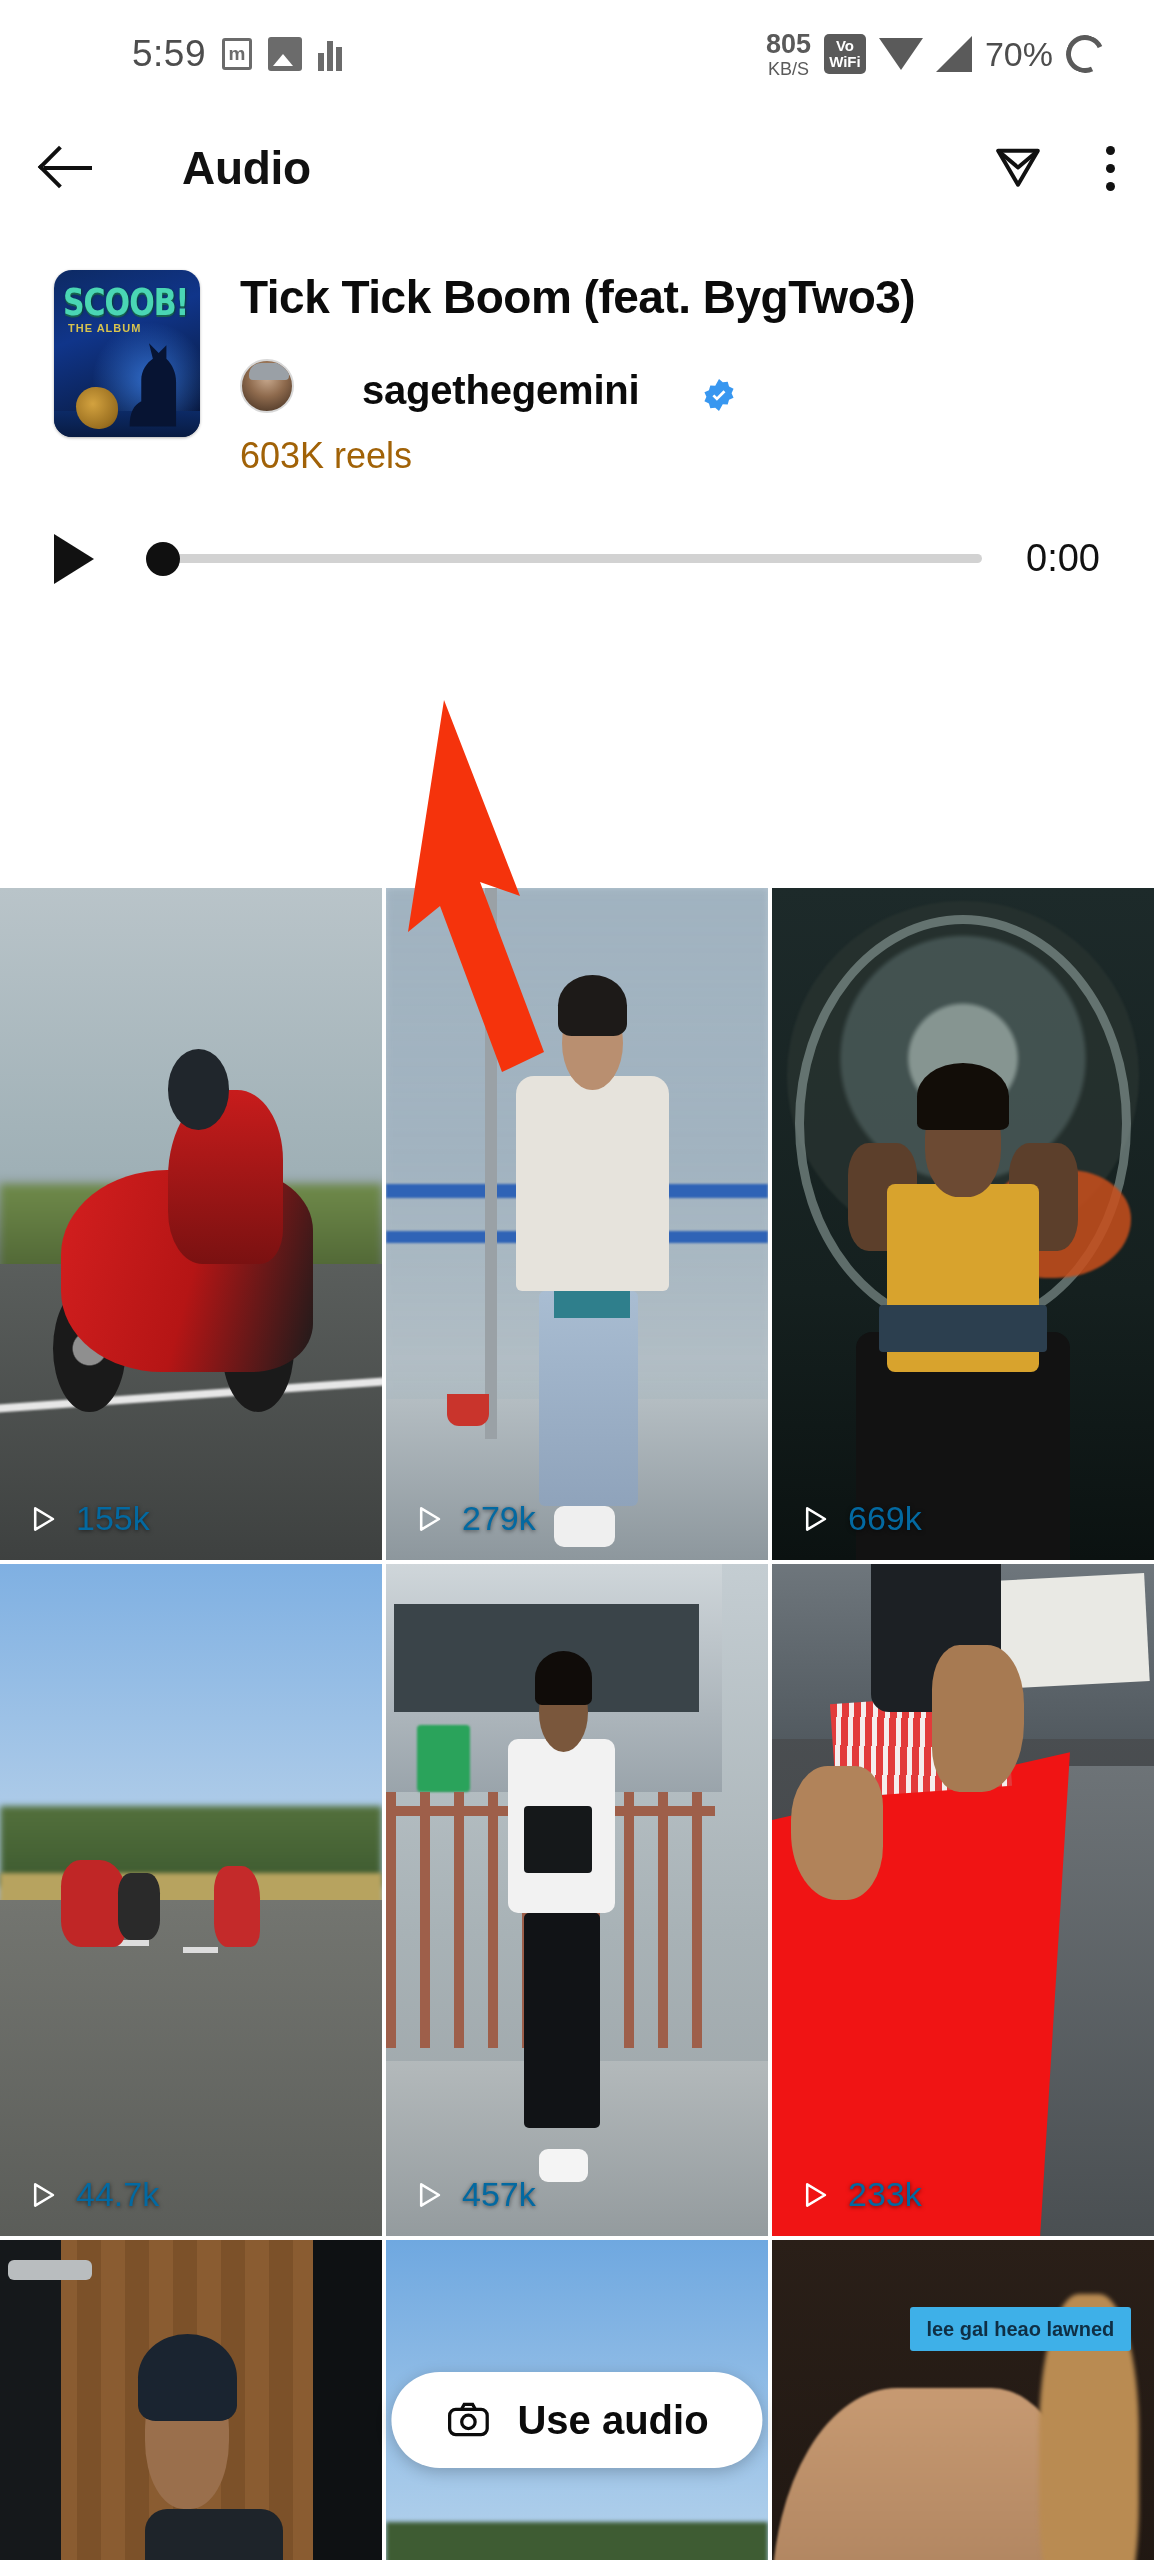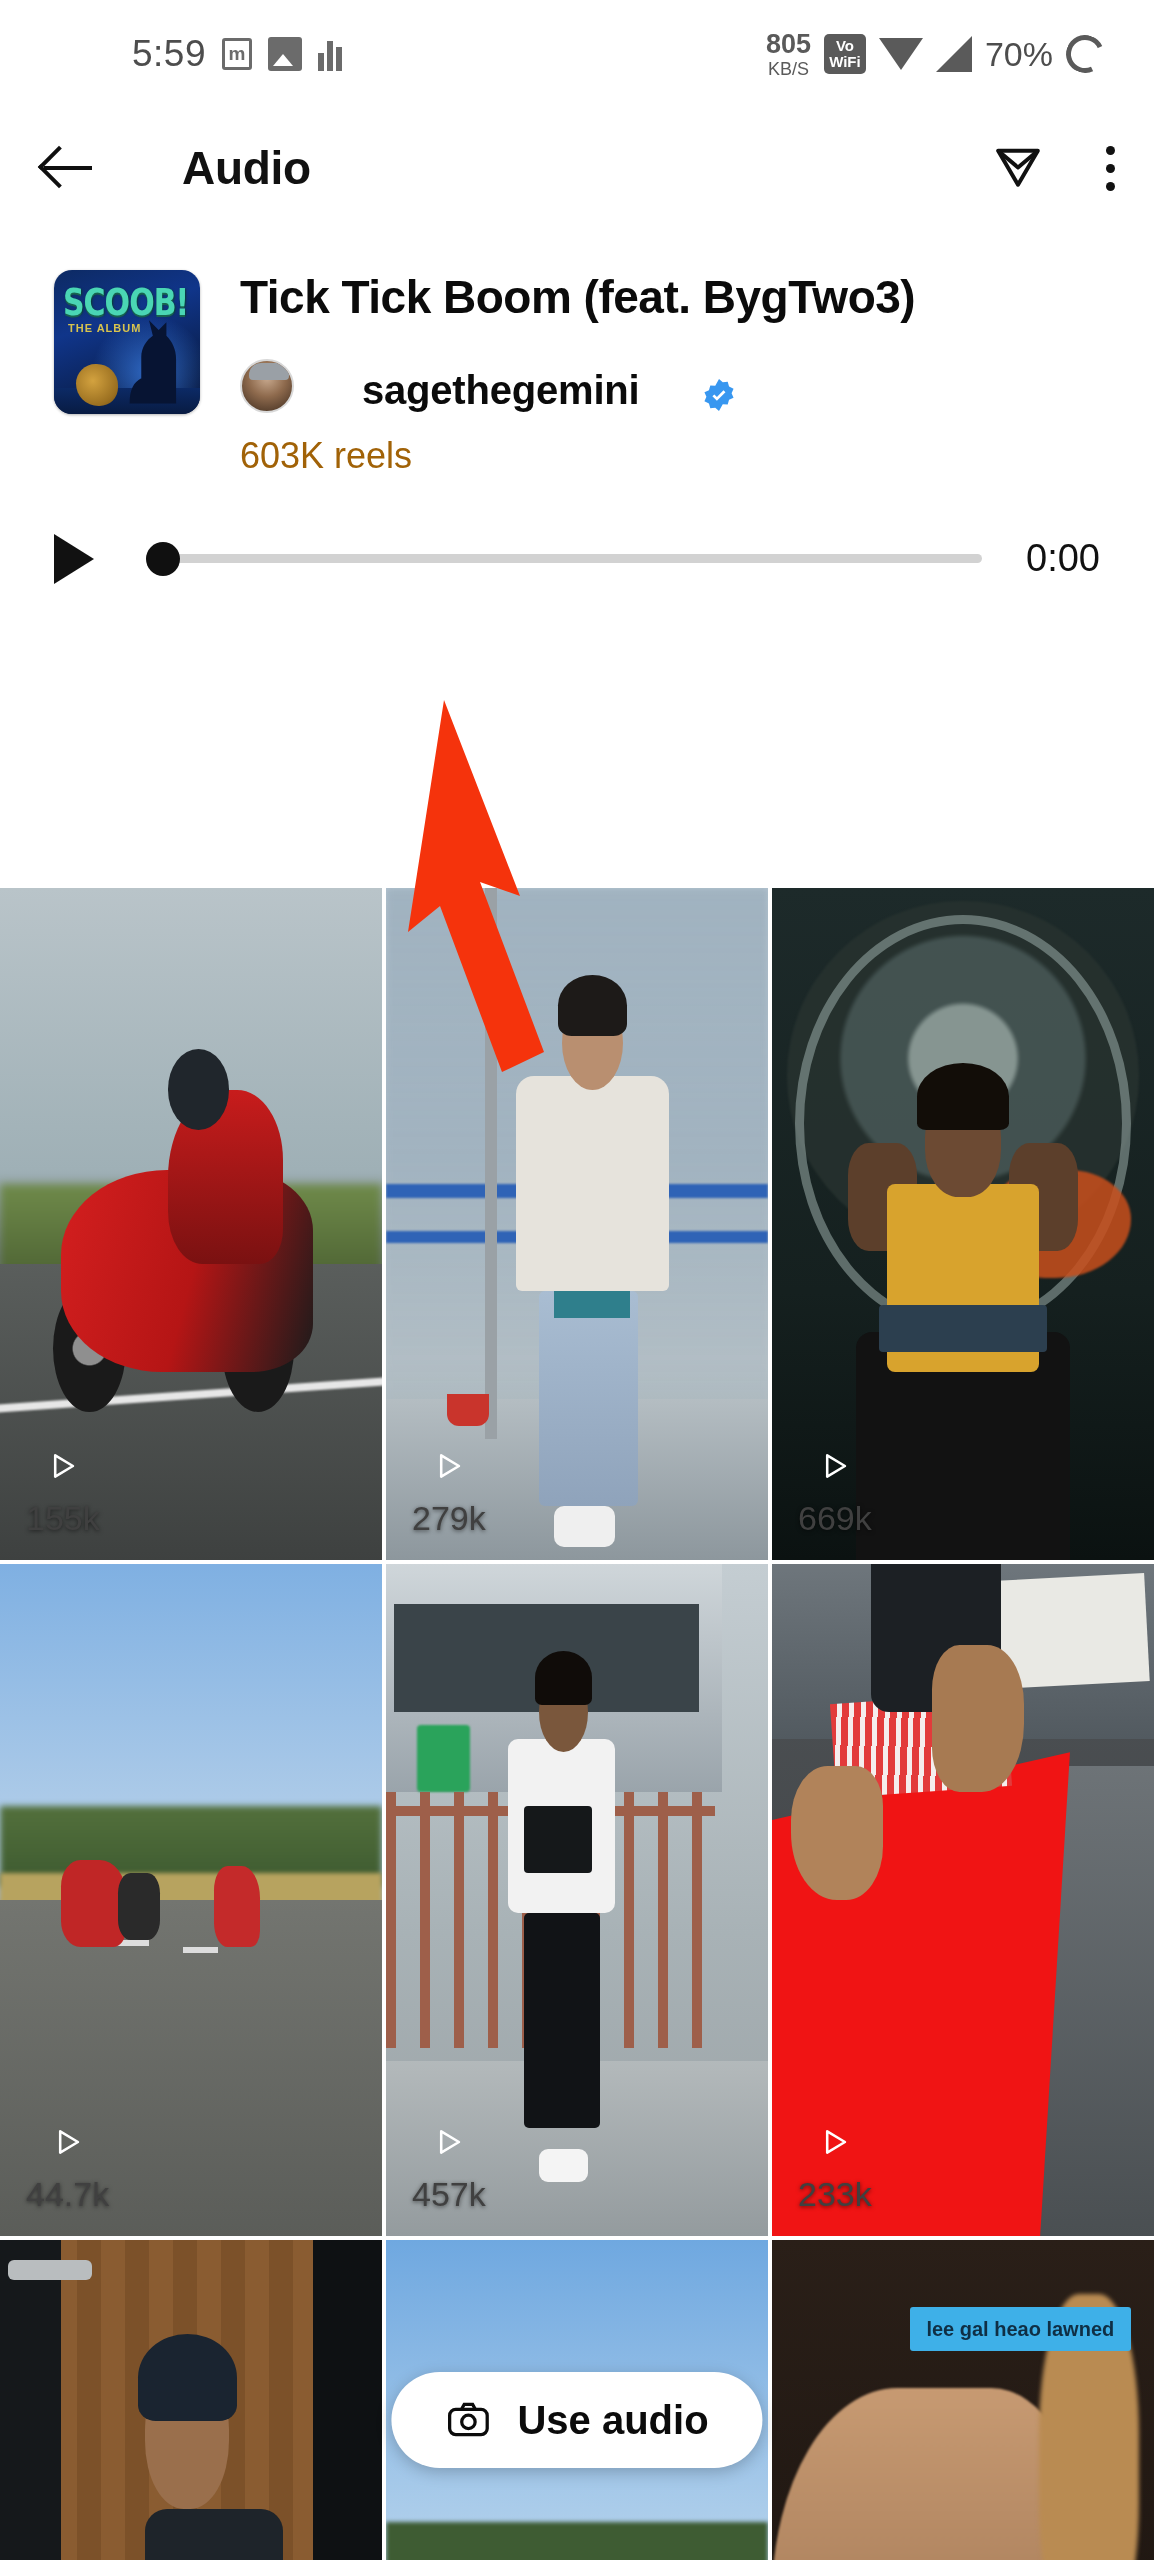--- a/index.html
+++ b/index.html
@@ -97,21 +97,21 @@
   .share-icon { width: 56px; height: 56px; }
   .kebab { width: 12px; display: flex; flex-direction: column; align-items: center; gap: 9px; cursor: pointer; }
   .kebab span { width: 9px; height: 9px; background: #111; border-radius: 50%; display: block; }
 
   
   .audio-info {
     display: flex;
     padding: 42px 54px 0 54px;
   }
   .cover {
-    width: 146px; height: 144px; border-radius: 18px; flex: none;
+    width: 146px; height: 167px; border-radius: 18px; flex: none;
     background: linear-gradient(160deg,#0d2a63 0%, #10358a 35%, #0a1f4d 75%, #071437 100%);
     position: relative; overflow: hidden;
     box-shadow: 0 1px 3px rgba(0,0,0,.3);
   }
   .cover .glow {
     position: absolute; right: -10px; top: 30%; width: 120px; height: 120px;
     background: radial-gradient(circle, rgba(60,130,235,.75) 0%, rgba(20,60,150,0) 68%);
   }
   .cover .scoob {
     position: absolute; top: 14px; left: 9px; right: 9px;
@@ -193,24 +193,23 @@
   }
   .tile {
     position: relative;
     height: 672px;
     overflow: hidden;
     cursor: pointer;
   }
   .tile .views {
     position: absolute; left: 26px; bottom: 22px;
     display: flex; align-items: center; gap: 16px;
-    color: #404040; font-size: 34px; font-weight: 400;
+    color: #0369a1; font-size: 34px; font-weight: 400;
     text-shadow: 0 1px 4px rgba(0,0,0,.55);
     z-index: 4;
-    flex-direction: column;
   }
   .tile .views svg { flex: none; }
 
   
   .art { position: absolute; inset: 0; }
   .t1 { background: linear-gradient(#b9c4c9 0%, #9fb0b6 42%, #6e7a78 55%, #4c4f4c 100%); }
   .t1 .trees { position: absolute; left: 0; right: 0; top: 44%; height: 14%; background: linear-gradient(#6f8a4a,#4e6434); filter: blur(4px); }
   .t1 .road { position: absolute; left: 0; right: 0; bottom: 0; height: 44%; background: linear-gradient(#5a5e5c,#3e4140); }
   .t1 .lane { position: absolute; left: -10%; right: -10%; bottom: 24%; height: 8px; background: #e7e7e7; transform: rotate(-4deg); filter: blur(1px); }
   .t1 .bike { position: absolute; left: 16%; bottom: 28%; width: 66%; height: 30%;

